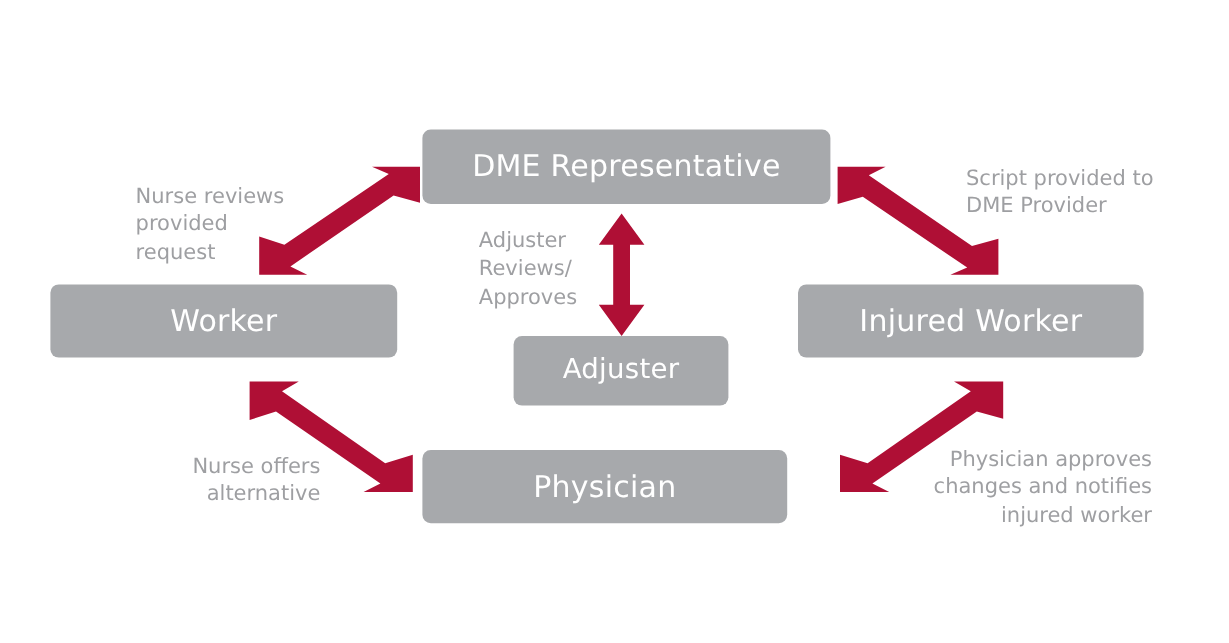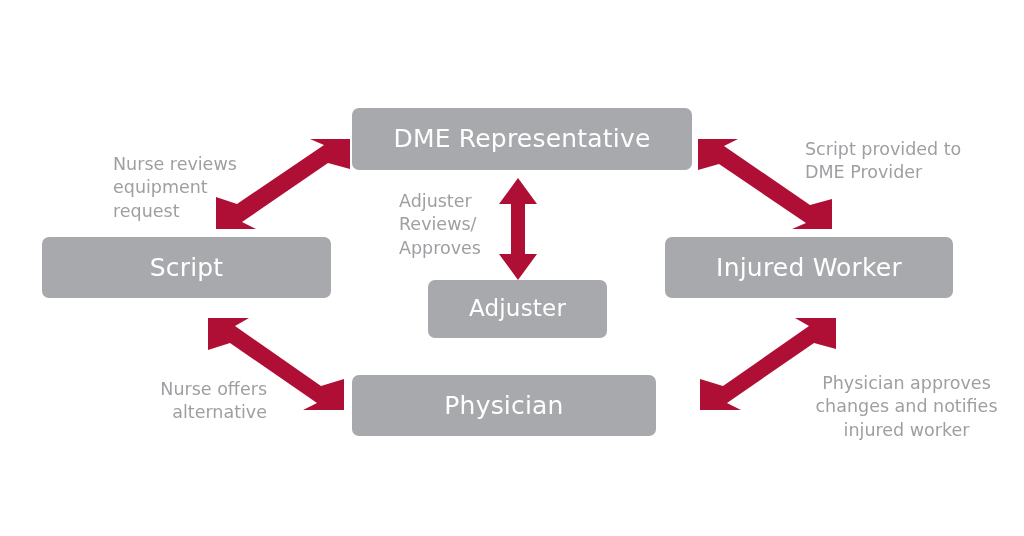--- a/index.html
+++ b/index.html
@@ -63,33 +63,33 @@
     color: #9e9fa2;
     font-size: 17.5px;
     line-height: 1.33;
     white-space: pre-line;
     user-select: none;
   }
   #cap-nurse-reviews   { left: 113px; top: 153px; width: 150px; text-align: left; }
   #cap-script          { left: 805px; top: 138px; width: 175px; text-align: left; }
   #cap-adjuster        { left: 399px; top: 190px; width: 100px; text-align: left; }
   #cap-nurse-offers    { left: 117px; top: 378px; width: 150px; text-align: right; }
-  #cap-physician-appr  { left: 814px; top: 372px; width: 185px; text-align: center; }
+  #cap-physician-appr  { left: 775px; top: 372px; width: 185px; text-align: right; }
 </style>
 </head>
 <body>
 
 <div id="canvas">
 
   <div class="node" id="node-dme">
     <span class="node-label">DME Representative</span>
   </div>
 
   <div class="node" id="node-nurse">
-    <span class="node-label">Script</span>
+    <span class="node-label">Worker</span>
   </div>
 
   <div class="node" id="node-injured">
     <span class="node-label">Injured Worker</span>
   </div>
 
   <div class="node" id="node-adjuster">
     <span class="node-label">Adjuster</span>
   </div>
 
@@ -121,21 +121,21 @@
     </svg>
   </div>
 
   <div class="arrow" id="arrow-dme-adjuster">
     <svg viewBox="0 0 40 102" width="40" height="102" aria-hidden="true">
       <path d="M 20 0 L 39 26 L 27 26 L 27 76 L 39 76 L 20 102 L 1 76 L 13 76 L 13 26 L 1 26 Z" fill="#af0f35"></path>
     </svg>
   </div>
 
   <div class="caption" id="cap-nurse-reviews">Nurse reviews
-equipment
+provided
 request</div>
 
   <div class="caption" id="cap-script">Script provided to
 DME Provider</div>
 
   <div class="caption" id="cap-adjuster">Adjuster
 Reviews/
 Approves</div>
 
   <div class="caption" id="cap-nurse-offers">Nurse offers

